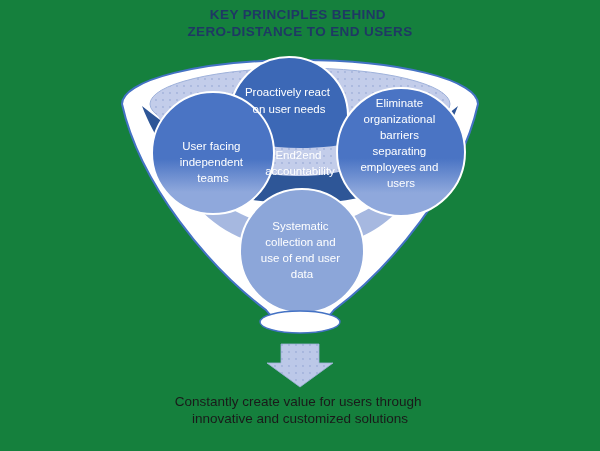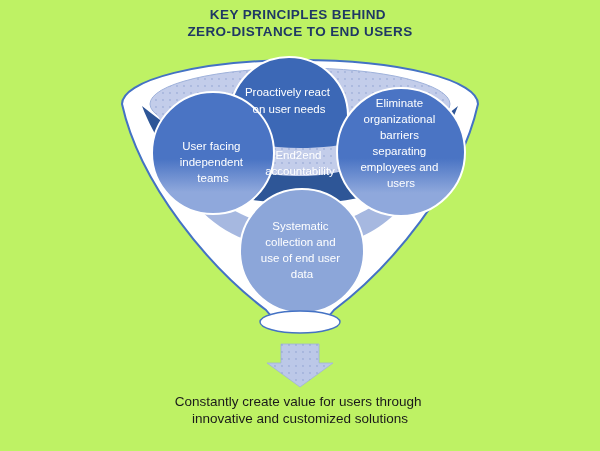--- a/index.html
+++ b/index.html
@@ -1,19 +1,19 @@
 <!DOCTYPE html>
 <html><head>
 <meta charset="utf-8">
 <style>
   html, body { margin: 0; padding: 0; background: #ffffff; }
   .stage {
     width: 600px; height: 451px; position: relative;
     font-family: "Liberation Sans", sans-serif;
-    background: #bef264; overflow: hidden;
+    background: #15803d; overflow: hidden;
   }
   svg { display: block; }
   svg text { font-family: "Liberation Sans", sans-serif; }
   .title-line   { font-weight: bold; font-size: 13.5px; letter-spacing: 0.4px; }
   .circle-label { font-size: 11.5px; font-weight: 400; }
   .caption-line { font-size: 13.5px; }
 </style>
 </head>
 <body>
 

